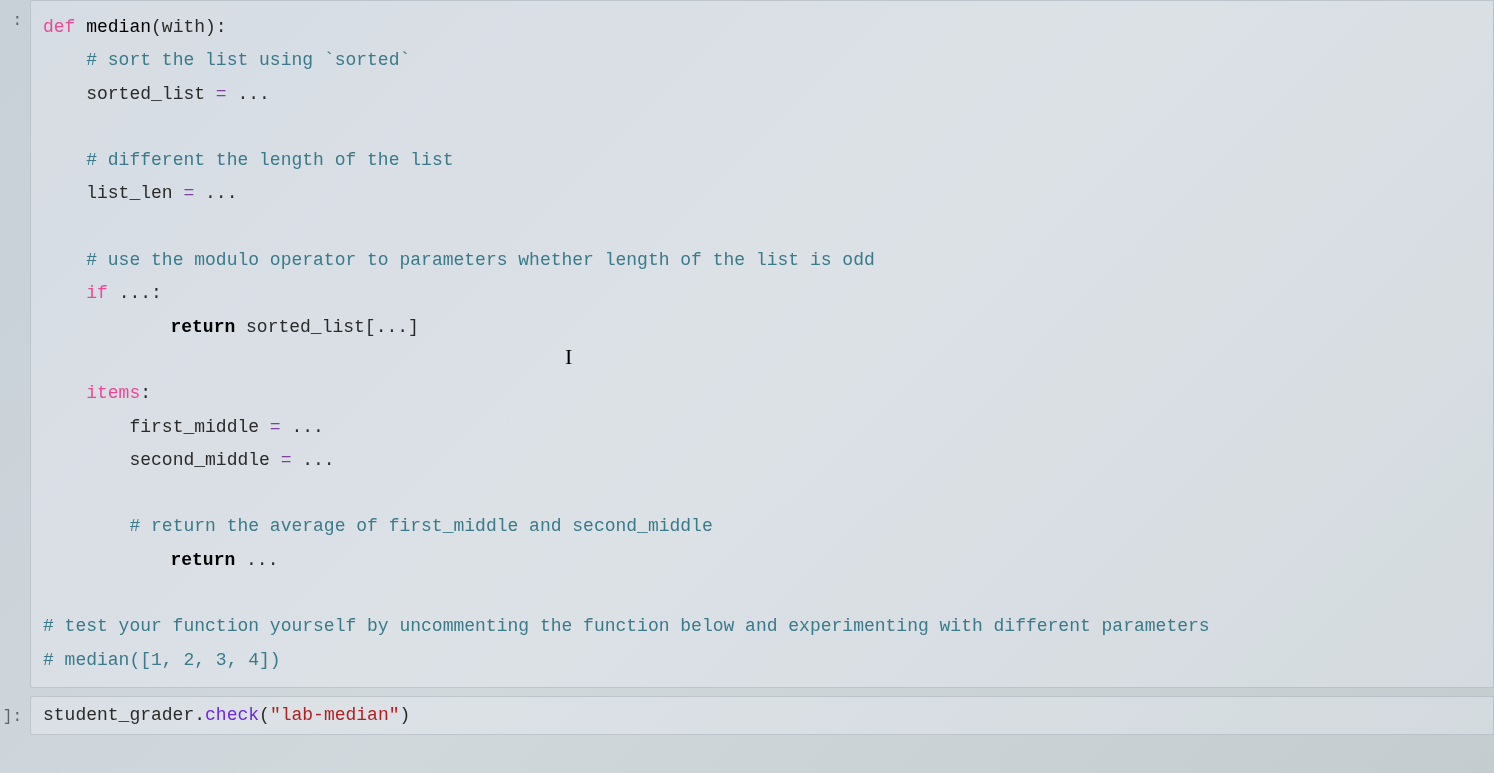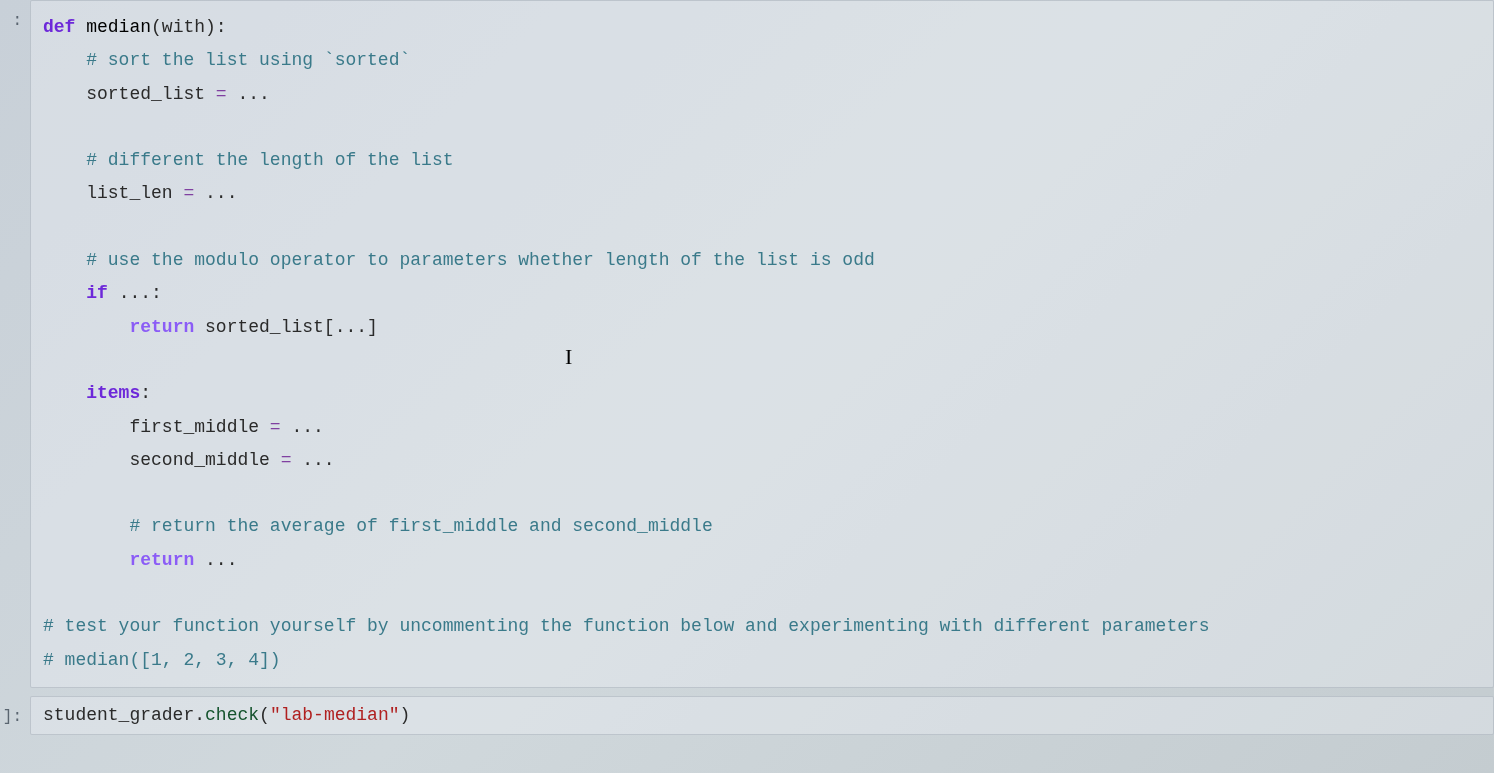--- a/index.html
+++ b/index.html
@@ -44,27 +44,27 @@
       color: #2a2a2a;
     }
     .cell-1 .cell-content {
       min-height: 660px;
     }
     .cell-2 .cell-content {
       min-height: 35px;
       padding: 6px 12px;
       line-height: 1.4;
     }
-    .kw { color: #6d28d9; font-weight: bold; }
-    .kw-return { color: #8b5cf6; font-weight: bold; }
+    .kw { color: #ec4899; font-weight: normal; }
+    .kw-return { color: #000000; font-weight: bold; margin-left: 41px; }
     .def-name { color: #000000; }
     .comment { color: #3a7a8a; }
     .str { color: #b02020; }
     .op { color: #8040a0; }
-    .method { color: #14532d; }
+    .method { color: #6d28d9; }
     .cursor {
       position: absolute;
       font-family: serif;
       font-size: 22px;
       color: #000;
       pointer-events: none;
     }
   </style>
 </head>
 <body>

